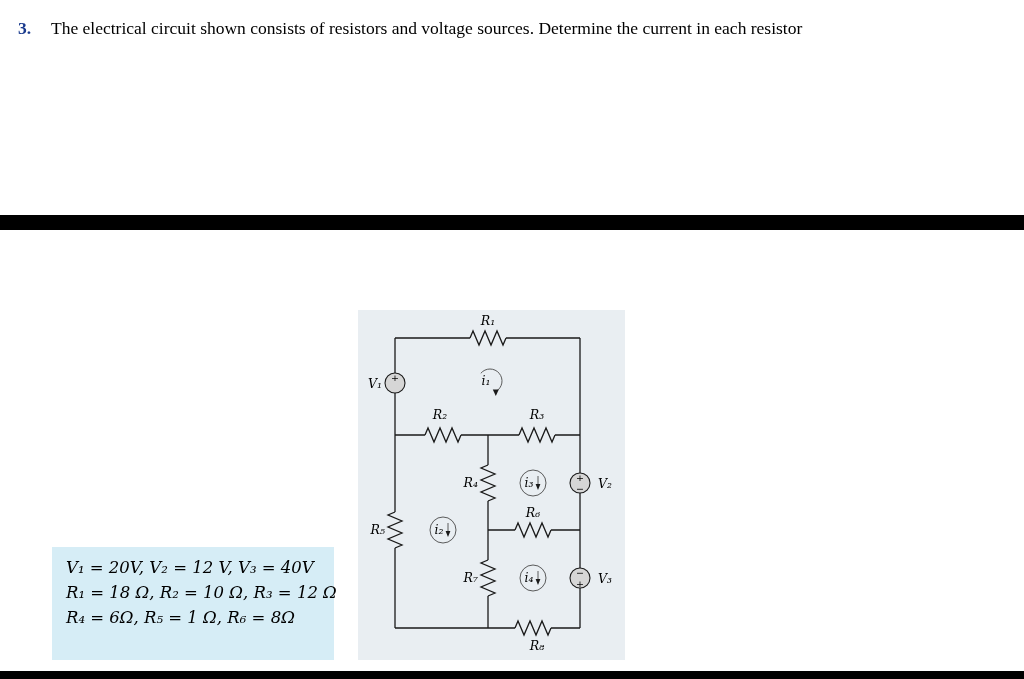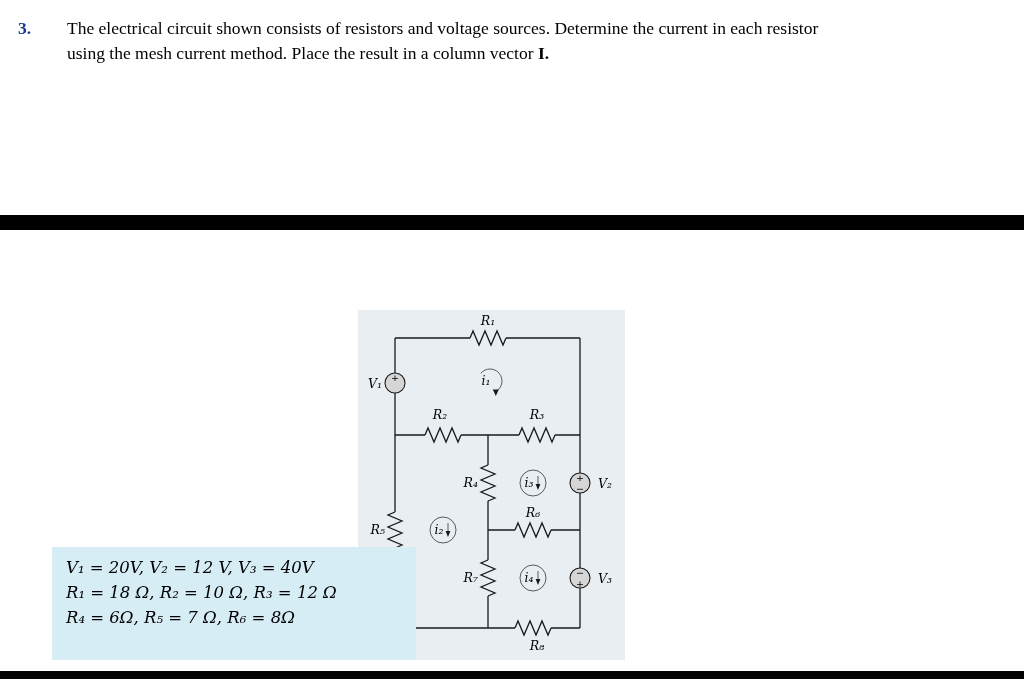--- a/index.html
+++ b/index.html
@@ -3,27 +3,27 @@
 <meta charset="utf-8">
 <style>
   * { margin:0; padding:0; box-sizing:border-box; }
   html,body { background:#ffffff; }
   .page {
     position:relative; width:1024px; height:679px; background:#ffffff;
     overflow:hidden; font-family:"Liberation Serif", "DejaVu Serif", serif;
   }
   .problem { position:absolute; left:18px; top:16px; width:990px; font-size:17.5px; line-height:25px; color:#000; }
   .problem-number { position:absolute; left:0; top:0; color:#1a3b8e; font-weight:bold; }
-  .problem-text { margin-left:49px; white-space:nowrap; }
+  .problem-text { margin-left:33px; white-space:nowrap; }
   .vector-i { font-weight:bold; }
   .bar-top { position:absolute; left:0; top:215px; width:1024px; height:15px; background:#000; }
   .bar-bottom { position:absolute; left:0; top:671px; width:1024px; height:8px; background:#000; }
   .circuit-panel { position:absolute; left:358px; top:310px; width:267px; height:350px; background:#e9eef2; }
   .given-panel {
-    position:absolute; left:52px; top:547px; width:364px; height:113px;
+    position:absolute; left:52px; top:547px; width:282px; height:113px;
     background:#d6edf6; padding:8px 0 0 14px;
     font-family:"DejaVu Serif", serif; font-style:italic;
     font-size:16.5px; line-height:25px; color:#000; white-space:nowrap;
   }
   svg text {
     font-family:"DejaVu Serif", serif; font-style:italic;
     font-size:12.5px; fill:#000; stroke:none;
   }
   svg text.sign {
     font-family:"DejaVu Sans", sans-serif; font-style:normal;
@@ -32,21 +32,20 @@
 </style>
 </head>
 <body>
 
 <div class="page">
 
   <div class="problem">
     <span class="problem-number">3.</span>
     <div class="problem-text">
       <div>The electrical circuit shown consists of resistors and voltage sources. Determine the current in each resistor</div>
-      <div><span>using the mesh current method. Place the result in a column vector </span><span class="vector-i">I.</span></div>
     </div>
   </div>
 
   <div class="bar-top"></div>
 
   <div class="circuit-panel">
     <svg width="267" height="350" viewBox="0 0 267 350">
 
       <g stroke="#1a1a1a" stroke-width="1.3" fill="none">
         <path d="M37 28 H112 M148 28 H222
@@ -110,18 +109,18 @@
         <text x="81" y="224" text-anchor="middle">i₂</text>
         <text x="171" y="177" text-anchor="middle">i₃</text>
         <text x="171" y="272" text-anchor="middle">i₄</text>
       </g>
     </svg>
   </div>
 
   <div class="given-panel">
     <div>V₁ = 20V, V₂ = 12 V, V₃ = 40V</div>
     <div>R₁ = 18 Ω, R₂ = 10 Ω, R₃ = 12 Ω</div>
-    <div>R₄ = 6Ω, R₅ = 7 Ω, R₆ = 8Ω</div>
+    <div>R₄ = 6Ω, R₅ = 1 Ω, R₆ = 8Ω</div>
   </div>
 
   <div class="bar-bottom"></div>
 
 </div>
 
 </body></html>

